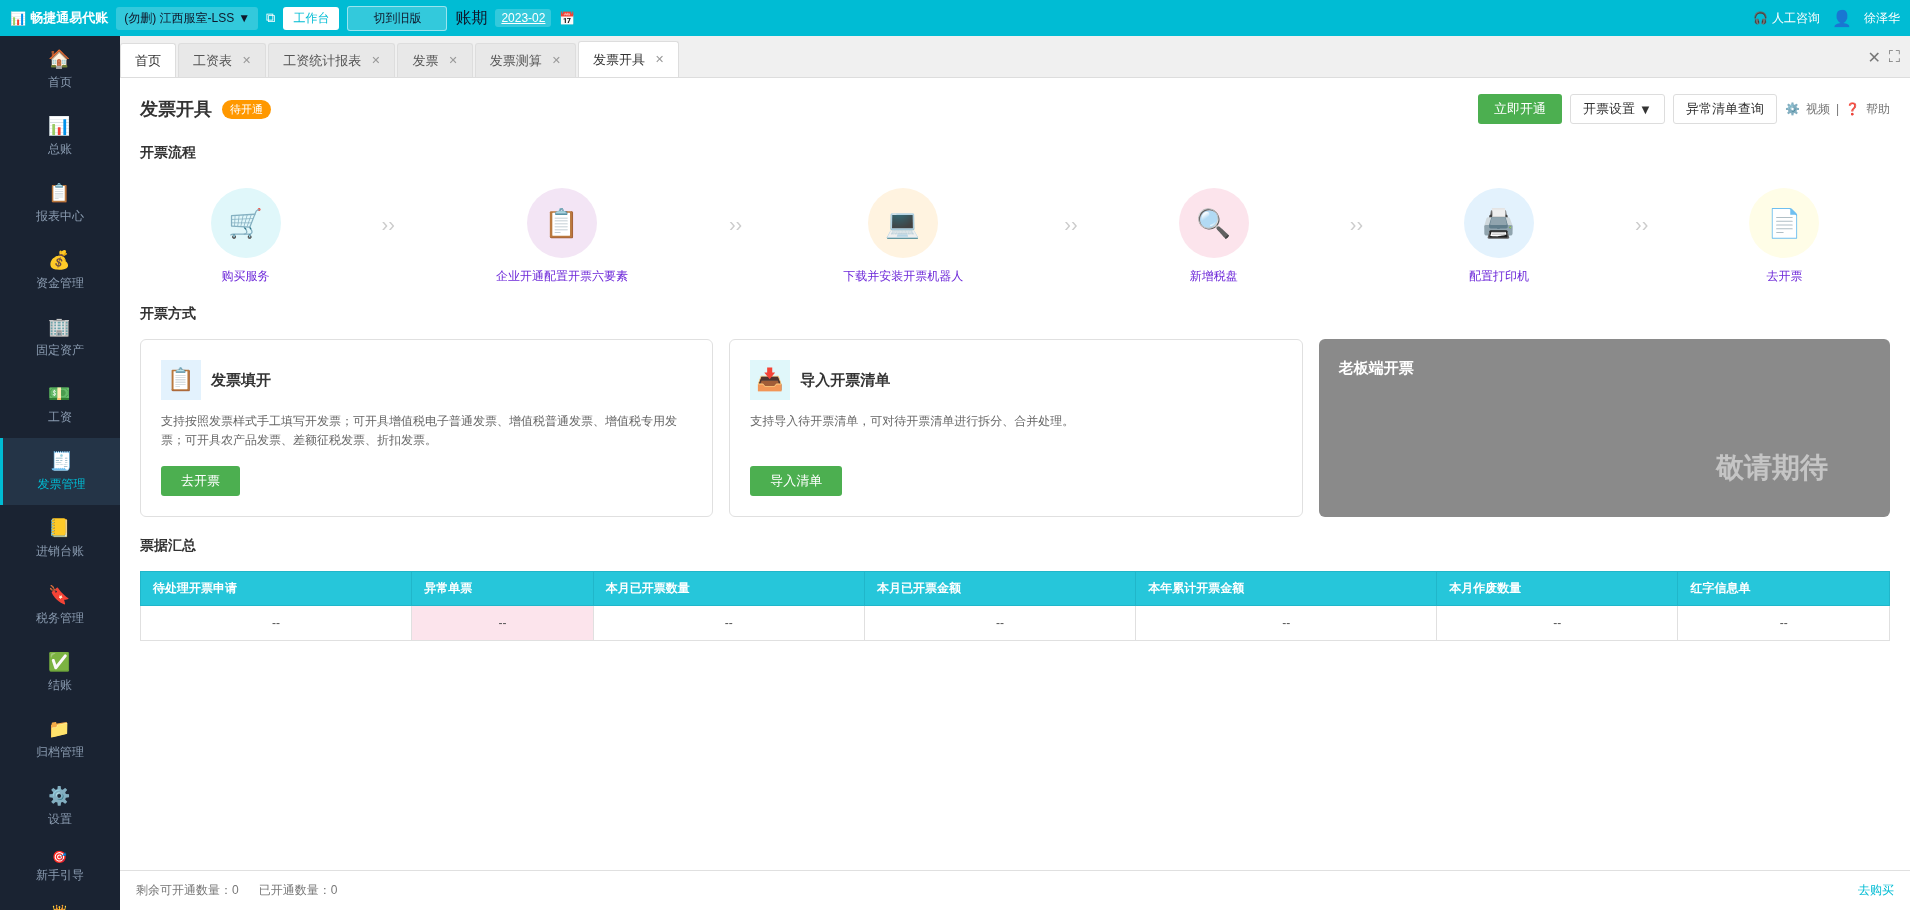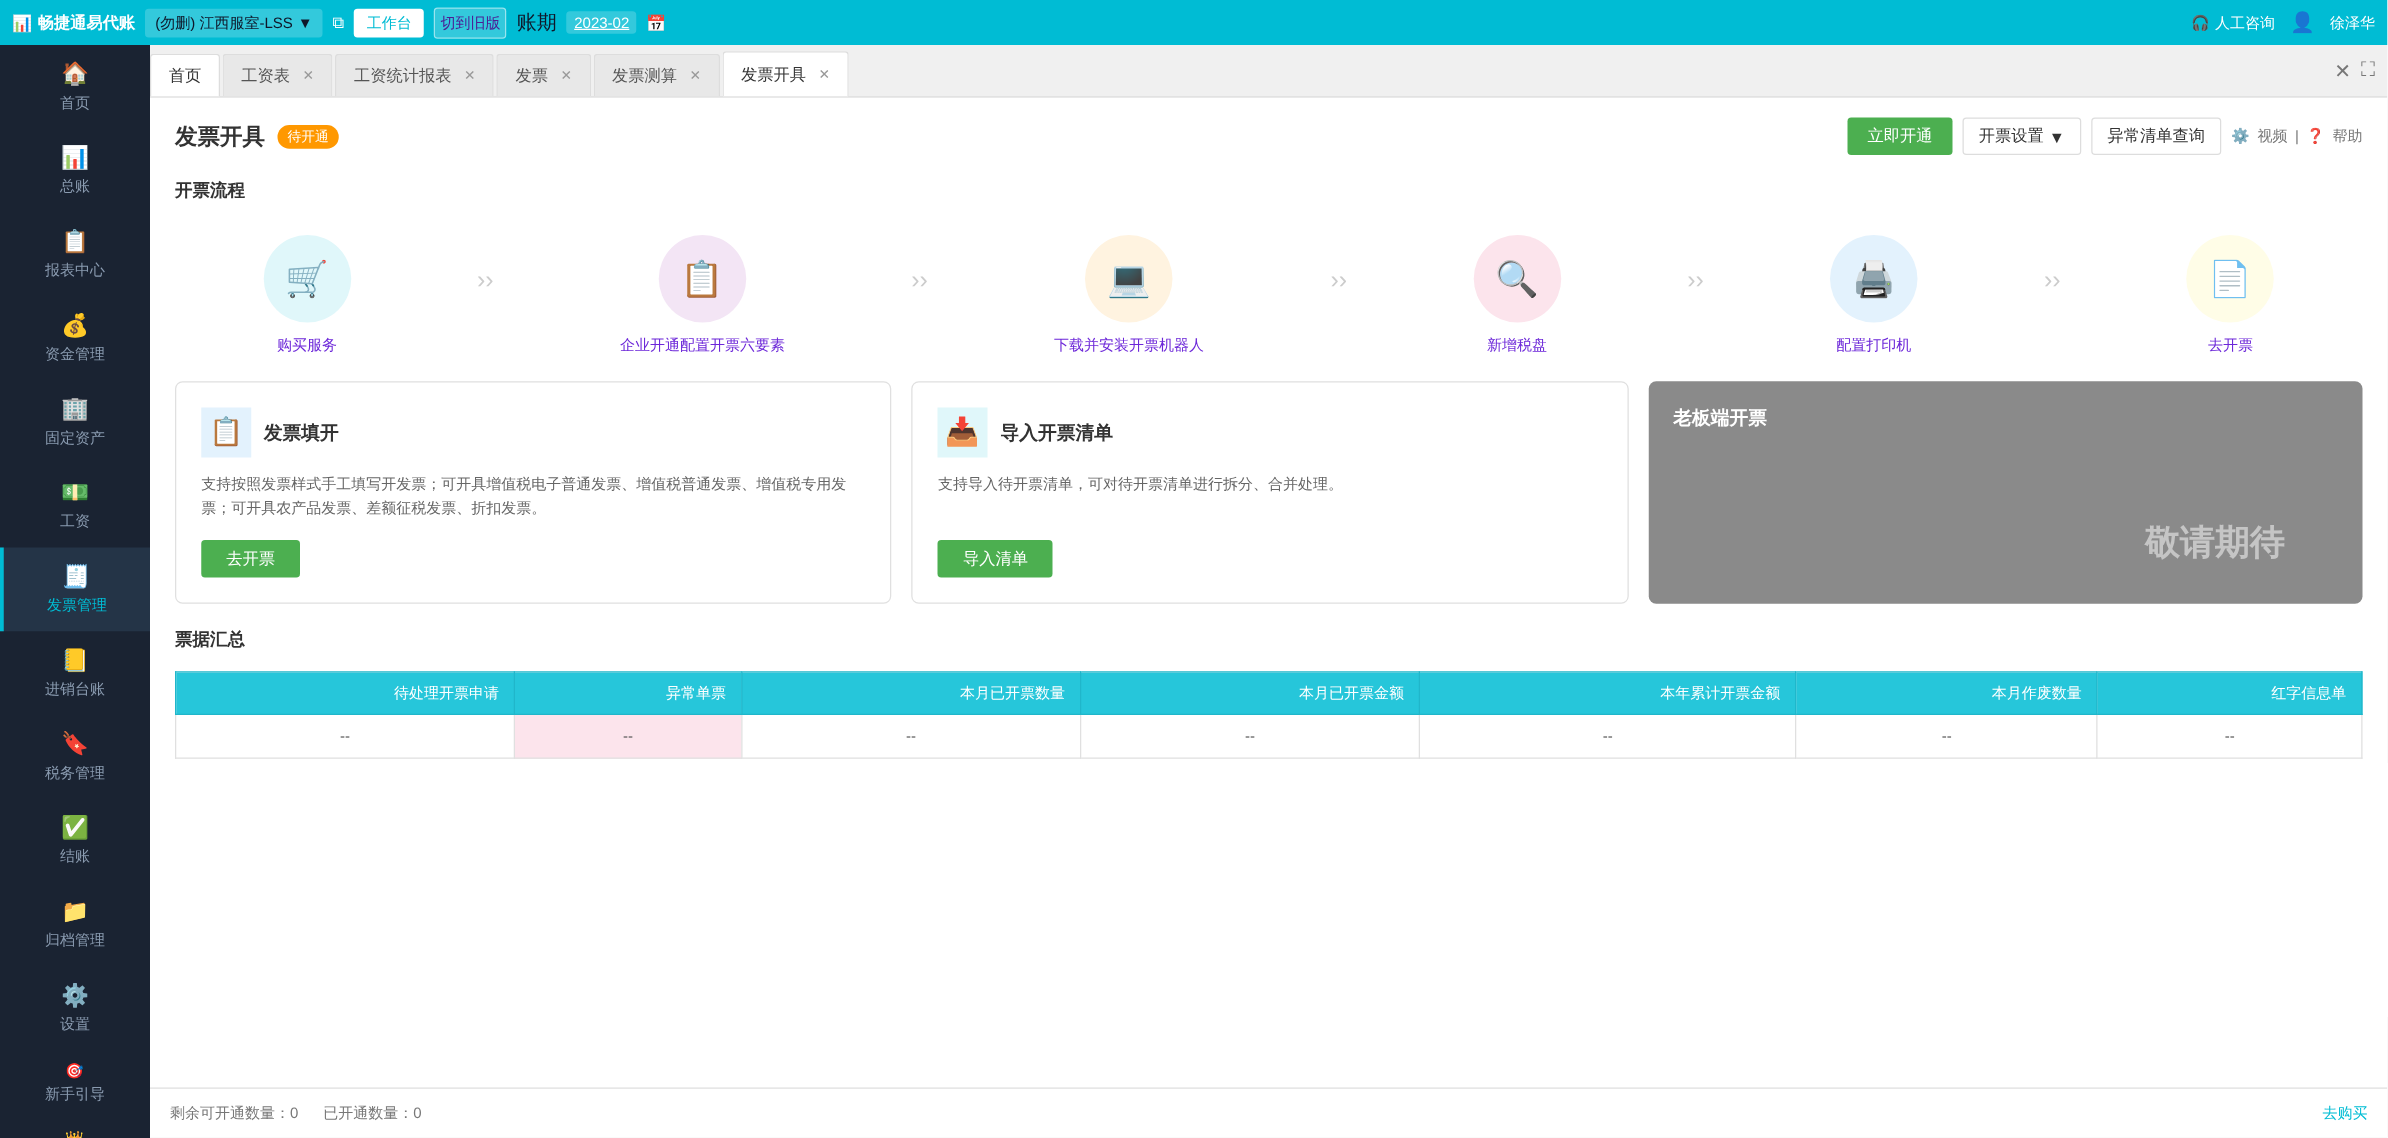--- a/index.html
+++ b/index.html
@@ -6,21 +6,21 @@
     body { font-family: 'Microsoft YaHei', Arial, sans-serif; font-size: 13px; background: #f5f5f5; overflow: hidden; }
 
     
     .app-container { display: flex; flex-direction: column; height: 910px; width: 1910px; }
     .top-bar { height: 36px; background: #00bcd4; display: flex; align-items: center; justify-content: space-between; padding: 0 10px; flex-shrink: 0; }
     .top-bar-left { display: flex; align-items: center; gap: 8px; }
     .app-logo { color: white; font-size: 13px; font-weight: bold; display: flex; align-items: center; gap: 4px; }
     .company-selector { background: rgba(255,255,255,0.2); border: none; color: #0f172a; padding: 3px 8px; border-radius: 3px; font-size: 12px; display: flex; align-items: center; gap: 4px; cursor: pointer; }
     .top-bar-right { display: flex; align-items: center; gap: 12px; color: white; font-size: 12px; }
     .workspace-btn { background: white; color: #00bcd4; border: none; padding: 3px 10px; border-radius: 3px; font-size: 12px; cursor: pointer; }
-    .switch-btn { background: rgba(255,255,255,0.2); color: #4c1d95; border: 1px solid rgba(255,255,255,0.5); padding: 3px 4px; border-radius: 3px; font-size: 12px; cursor: pointer; }
+    .switch-btn { background: rgba(255,255,255,0.2); color: #0f172a; border: 1px solid rgba(255,255,255,0.5); padding: 3px 25px; border-radius: 3px; font-size: 12px; cursor: pointer; }
     .period-badge { background: rgba(255,255,255,0.2); padding: 2px 6px; border-radius: 3px; font-size: 12px; color: white; text-decoration: underline; }
 
     
     .main-layout { display: flex; flex: 1; overflow: hidden; }
 
     
     .sidebar { width: 120px; background: #1a2332; flex-shrink: 0; display: flex; flex-direction: column; overflow-y: auto; }
     .sidebar-item { display: flex; flex-direction: column; align-items: center; padding: 12px 0; cursor: pointer; color: #8a9bb0; font-size: 12px; gap: 4px; position: relative; }
     .sidebar-item.active { background: #243447; color: #00bcd4; }
     .sidebar-item.active::left { content: ''; position: absolute; left: 0; top: 0; bottom: 0; width: 3px; background: #00bcd4; }
@@ -72,21 +72,21 @@
     .method-title { font-size: 15px; font-weight: bold; color: #333; }
     .method-desc { font-size: 12px; color: #666; line-height: 1.6; flex: 1; }
     .method-btn { align-self: flex-start; margin-top: 16px; background: #4caf50; color: white; border: none; padding: 6px 20px; border-radius: 3px; font-size: 13px; cursor: pointer; }
     .method-card-gray { background: #8a8a8a; color: white; border-radius: 6px; padding: 20px; flex: 1; min-height: 160px; display: flex; flex-direction: column; position: relative; overflow: hidden; }
     .gray-card-title { font-size: 15px; font-weight: bold; color: white; margin-bottom: 10px; }
     .gray-card-desc { font-size: 12px; color: rgba(255,255,255,0.8); line-height: 1.6; flex: 1; }
     .coming-soon { position: absolute; bottom: 30px; right: 62px; font-size: 28px; font-weight: bold; color: rgba(255,255,255,0.5); }
 
     
     .summary-table { width: 100%; border-collapse: collapse; }
-    .summary-table th { background: #26c6da; color: white; padding: 8px 12px; text-align: right; font-size: 12px; font-weight: normal; border: 1px solid #20b6ca; }
+    .summary-table th { background: #26c6da; color: white; padding: 8px 12px; text-align: left; font-size: 12px; font-weight: bold; border: 1px solid #20b6ca; }
     .summary-table td { padding: 10px 12px; text-align: center; font-size: 12px; color: #555; border: 1px solid #e0e0e0; }
     .summary-table .highlight-cell { background: #fce4ec; }
 
     
     .status-bar { height: 40px; background: white; border-top: 1px solid #e0e0e0; display: flex; align-items: center; padding: 0 16px; font-size: 12px; color: #777; gap: 20px; justify-content: space-between; flex-shrink: 0; }
     .status-bar-left { display: flex; gap: 20px; }
     .status-link { color: #00bcd4; cursor: pointer; }
 
     
     .icon-teal { background: #e0f7fa; color: #26c6da; }
@@ -274,20 +274,21 @@
             <div class="flow-step-icon icon-blue">🖨️</div>
             <span class="flow-step-label">配置打印机</span>
           </div>
           <div class="flow-arrow">›› </div>
           <div class="flow-step">
             <div class="flow-step-icon icon-yellow">📄</div>
             <span class="flow-step-label">去开票</span>
           </div>
         </div>
 
+        <div class="section-title">开票方式</div>
         <div class="invoice-methods">
 
           <div class="method-card">
             <div class="method-card-header">
               <div class="method-icon icon-blue">📋</div>
               <span class="method-title">发票填开</span>
             </div>
             <div class="method-desc">支持按照发票样式手工填写开发票；可开具增值税电子普通发票、增值税普通发票、增值税专用发票；可开具农产品发票、差额征税发票、折扣发票。</div>
             <button class="method-btn">去开票</button>
           </div>

